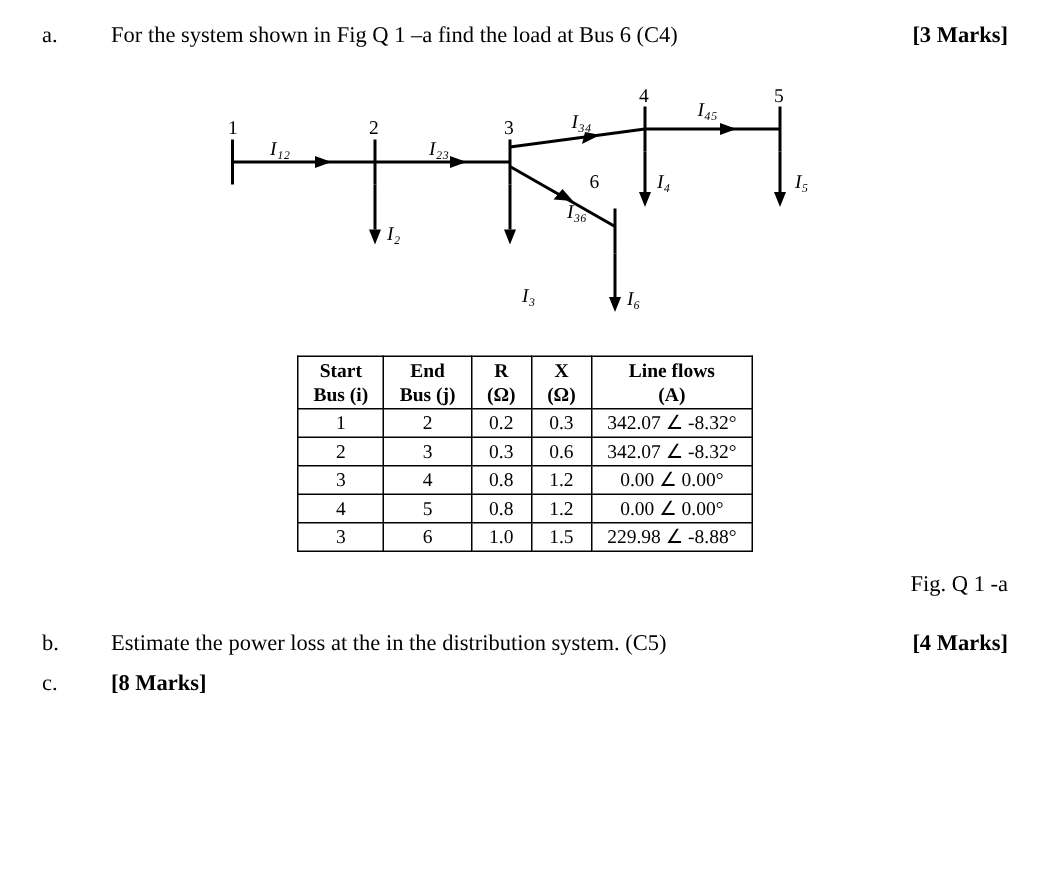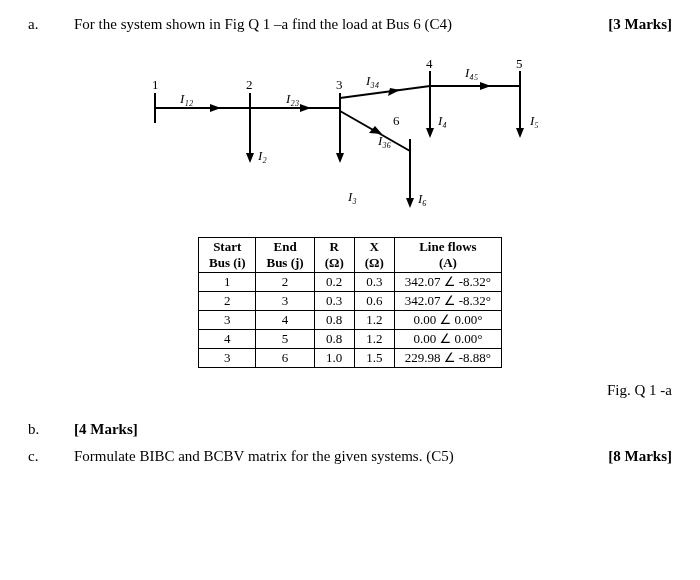--- a/index.html
+++ b/index.html
@@ -107,21 +107,21 @@
   
   <span class="node-lbl" style="left:42px; top:24px;">1</span>
   <span class="node-lbl" style="left:136px; top:24px;">2</span>
   <span class="node-lbl" style="left:226px; top:24px;">3</span>
   <span class="node-lbl" style="left:316px; top:3px;">4</span>
   <span class="node-lbl" style="left:406px; top:3px;">5</span>
   <span class="node-lbl" style="left:283px; top:60px;">6</span>
   
   <span class="cur-lbl" style="left:70px;  top:38px;">I₁₂</span>
   <span class="cur-lbl" style="left:176px; top:38px;">I₂₃</span>
-  <span class="cur-lbl" style="left:256px; top:20px;">I₃₄</span>
+  <span class="cur-lbl" style="left:271px; top:20px;">I₃₄</span>
   <span class="cur-lbl" style="left:355px; top:12px;">I₄₅</span>
   <span class="cur-lbl" style="left:268px; top:80px;">I₃₆</span>
   <span class="cur-lbl" style="left:148px; top:95px;">I₂</span>
   <span class="cur-lbl" style="left:238px; top:95px;margin-top:41px;">I₃</span>
   <span class="cur-lbl" style="left:328px; top:60px;">I₄</span>
   <span class="cur-lbl" style="left:420px; top:60px;">I₅</span>
   <span class="cur-lbl" style="left:308px; top:138px;">I₆</span>
 </div>
 
 <table class="data">
@@ -185,22 +185,22 @@
         <td>1.5</td>
         <td>229.98 ∠ -8.88°</td>
       </tr>
     </tbody>
 </table>
 
 <div class="figcap">Fig. Q 1 -a</div>
 
 <div class="row q-lower">
   <div class="label">b.</div>
+  <div class="body-text">
+    <span>Estimate  the power loss at the in the distribution system. </span><span class="bold">(C5)</span>
+  </div>
   <div class="marks">[4 Marks]</div>
 </div>
 
 <div class="row q-lower">
   <div class="label">c.</div>
-  <div class="body-text">
-    <span>Formulate  BIBC and BCBV matrix for the given systems.  </span><span class="bold">(C5)</span>
-  </div>
   <div class="marks">[8 Marks]</div>
 </div>
 
 </body></html>

